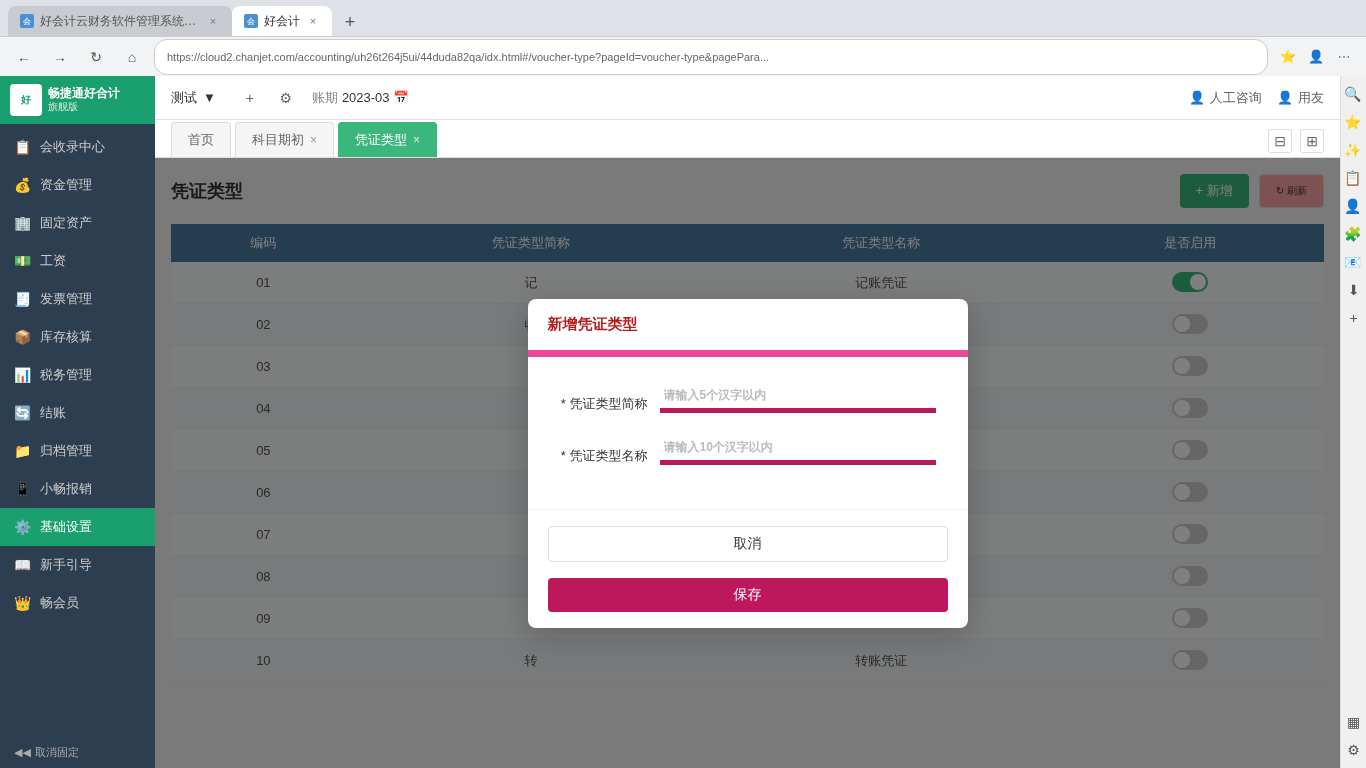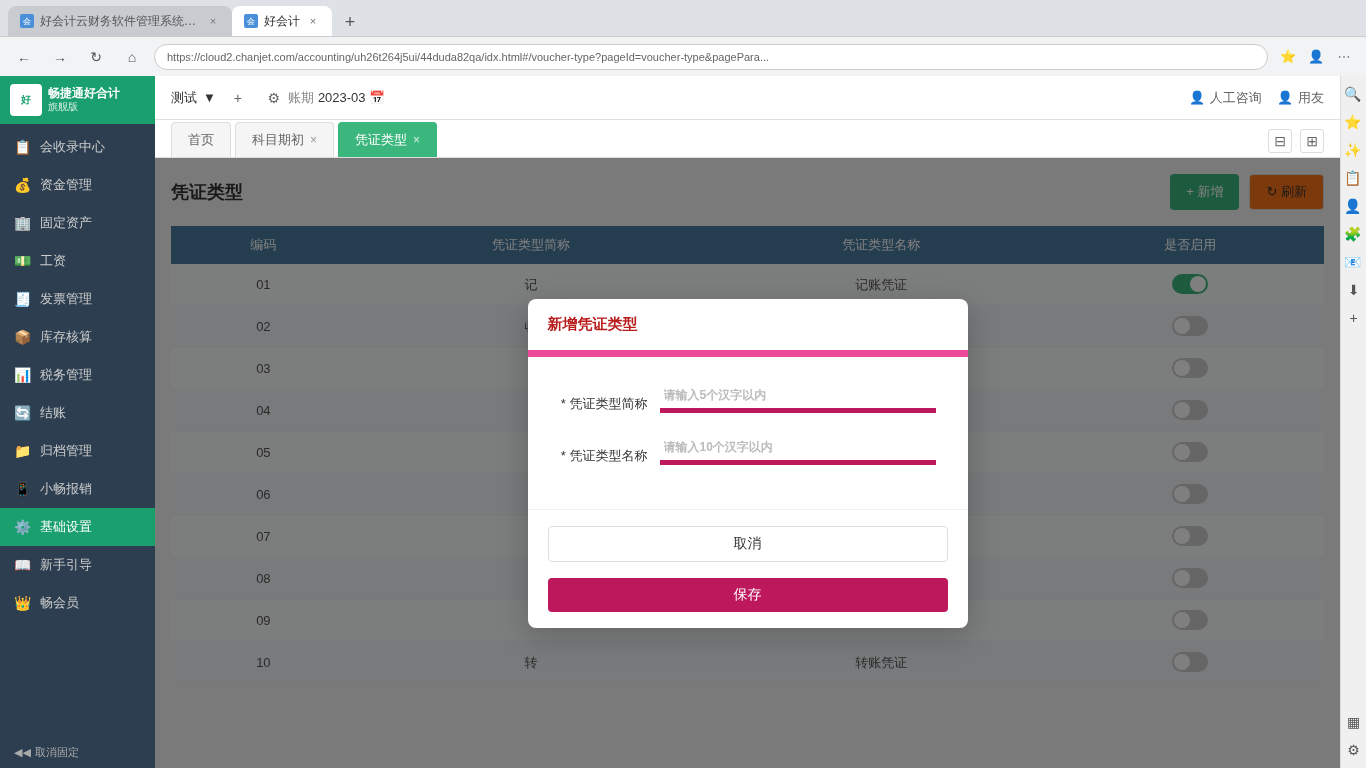--- a/index.html
+++ b/index.html
@@ -9,41 +9,41 @@
     .browser-chrome { background: #dee1e6; height: 76px; }
     .tab-bar { display: flex; align-items: flex-end; height: 36px; padding: 0 8px; background: #dee1e6; }
     .tab { display: flex; align-items: center; height: 30px; padding: 0 12px; border-radius: 8px 8px 0 0; font-size: 12px; gap: 6px; cursor: pointer; }
     .tab.active { background: #fff; color: #333; }
     .tab.inactive { background: #c8ccd1; color: #555; }
     .tab-favicon { width: 14px; height: 14px; background: #4a90d9; border-radius: 2px; display: inline-flex; align-items: center; justify-content: center; font-size: 8px; color: #fff; }
     .tab-close { width: 14px; height: 14px; border-radius: 50%; display: flex; align-items: center; justify-content: center; font-size: 11px; color: #777; cursor: pointer; }
     .tab-new { width: 28px; height: 28px; display: flex; align-items: center; justify-content: center; font-size: 18px; color: #555; cursor: pointer; margin-left: 4px; }
     .address-bar { height: 40px; background: #f1f3f4; display: flex; align-items: center; padding: 0 10px; gap: 8px; border-top: 1px solid #ccc; }
     .nav-btn { width: 28px; height: 28px; display: flex; align-items: center; justify-content: center; border-radius: 50%; cursor: pointer; color: #555; font-size: 14px; }
-    .address-input { flex: 1; height: 26px; background: #fff; border: 1px solid #ccc; border-radius: 13px; padding: 0 12px; font-size: 11px; color: #333; display: flex; align-items: center; }
+    .address-input { flex: 1; height: 36px; background: #fff; border: 1px solid #ccc; border-radius: 13px; padding: 0 12px; font-size: 11px; color: #333; display: flex; align-items: center; }
     .browser-actions { display: flex; gap: 4px; }
     .br-btn { width: 24px; height: 24px; display: flex; align-items: center; justify-content: center; font-size: 13px; color: #666; cursor: pointer; }
 
     
     .sidebar { width: 155px; background: #2c3e50; color: #fff; display: flex; flex-direction: column; overflow: hidden; }
     .sidebar-logo { background: #1a9f6e; padding: 8px 10px; display: flex; align-items: center; gap: 6px; }
     .logo-icon { width: 32px; height: 32px; background: #fff; border-radius: 4px; display: flex; align-items: center; justify-content: center; font-size: 10px; color: #1a9f6e; font-weight: bold; }
     .logo-text { font-size: 12px; font-weight: bold; color: #fff; line-height: 1.2; }
     .logo-sub { font-size: 10px; color: rgba(255,255,255,0.8); }
     .sidebar-menu { flex: 1; overflow-y: auto; padding: 4px 0; }
     .sidebar-item { display: flex; align-items: center; gap: 8px; padding: 10px 14px; cursor: pointer; font-size: 13px; color: #ccc; }
     .sidebar-item.highlighted { color: #fff; background: #1a9f6e; }
     .sidebar-icon { width: 18px; height: 18px; display: flex; align-items: center; justify-content: center; font-size: 14px; }
     .sidebar-bottom { padding: 8px 14px; font-size: 11px; color: #aaa; cursor: pointer; display: flex; align-items: center; gap: 4px; }
 
     
     .main-content { flex: 1; display: flex; flex-direction: column; background: #f5f5f5; }
 
     
-    .top-bar { height: 44px; background: #fff; border-bottom: 1px solid #e0e0e0; display: flex; align-items: center; padding: 16px 16px; }
+    .top-bar { height: 44px; background: #fff; border-bottom: 1px solid #e0e0e0; display: flex; align-items: center; padding: 16px 16px; gap: 12px; }
     .company-selector { display: flex; align-items: center; gap: 6px; cursor: pointer; font-size: 13px; color: #333; }
     .top-bar-actions { display: flex; align-items: center; gap: 8px; margin-left: 8px; }
     .top-bar-btn { width: 28px; height: 28px; display: flex; align-items: center; justify-content: center; cursor: pointer; color: #666; font-size: 14px; }
     .period-info { display: flex; align-items: center; gap: 4px; font-size: 13px; color: #333; }
     .period-label { color: #888; }
     .top-bar-right { margin-left: auto; display: flex; align-items: center; gap: 16px; }
     .consult-btn { display: flex; align-items: center; gap: 4px; font-size: 13px; color: #666; cursor: pointer; }
     .user-info { display: flex; align-items: center; gap: 4px; font-size: 13px; color: #666; cursor: pointer; }
 
     
@@ -54,21 +54,21 @@
     .tab-x { font-size: 12px; color: #999; cursor: pointer; }
     .tab-expand { margin-left: auto; display: flex; align-items: center; gap: 8px; padding-bottom: 4px; }
     .tab-expand-btn { width: 24px; height: 24px; display: flex; align-items: center; justify-content: center; cursor: pointer; color: #666; font-size: 14px; border: 1px solid #ddd; border-radius: 3px; }
 
     
     .page-content { flex: 1; overflow: auto; padding: 16px; background: #f5f5f5; position: relative; }
     .page-header { display: flex; align-items: center; justify-content: space-between; margin-bottom: 16px; }
     .page-title { font-size: 18px; font-weight: 600; color: #333; }
     .page-actions { display: flex; gap: 10px; }
     .btn-primary { background: #3bb77e; color: #fff; border: none; padding: 8px 16px; border-radius: 4px; cursor: pointer; font-size: 13px; display: flex; align-items: center; gap: 4px; }
-    .btn-default { background: #f97316; color: #333; border: 1px solid #ddd; padding: 8px 16px; border-radius: 4px; cursor: pointer; font-size: 13px; display: flex; align-items: center; gap: 4px; }
+    .btn-default { background: #fca5a5; color: #333; border: 1px solid #ddd; padding: 8px 16px; border-radius: 4px; cursor: pointer; font-size: 10px; display: flex; align-items: center; gap: 4px; }
 
     
     .data-table { width: 100%; border-collapse: collapse; background: #0c4a6e; }
     .data-table th { background: #4a7c9e; color: #fff; padding: 10px 16px; font-size: 13px; text-align: center; font-weight: normal; }
     .data-table td { padding: 10px 16px; font-size: 13px; text-align: center; border-bottom: 1px solid #f0f0f0; color: #555; background: #f9fafb; }
     .data-table tr:nth-child(even) td { background: #f0f4f7; }
     .toggle { width: 36px; height: 20px; border-radius: 10px; display: inline-flex; align-items: center; cursor: pointer; padding: 2px; }
     .toggle.on { background: #3bb77e; justify-content: flex-end; }
     .toggle.off { background: #ccc; justify-content: flex-start; }
     .toggle-knob { width: 16px; height: 16px; border-radius: 50%; background: #fff; }

